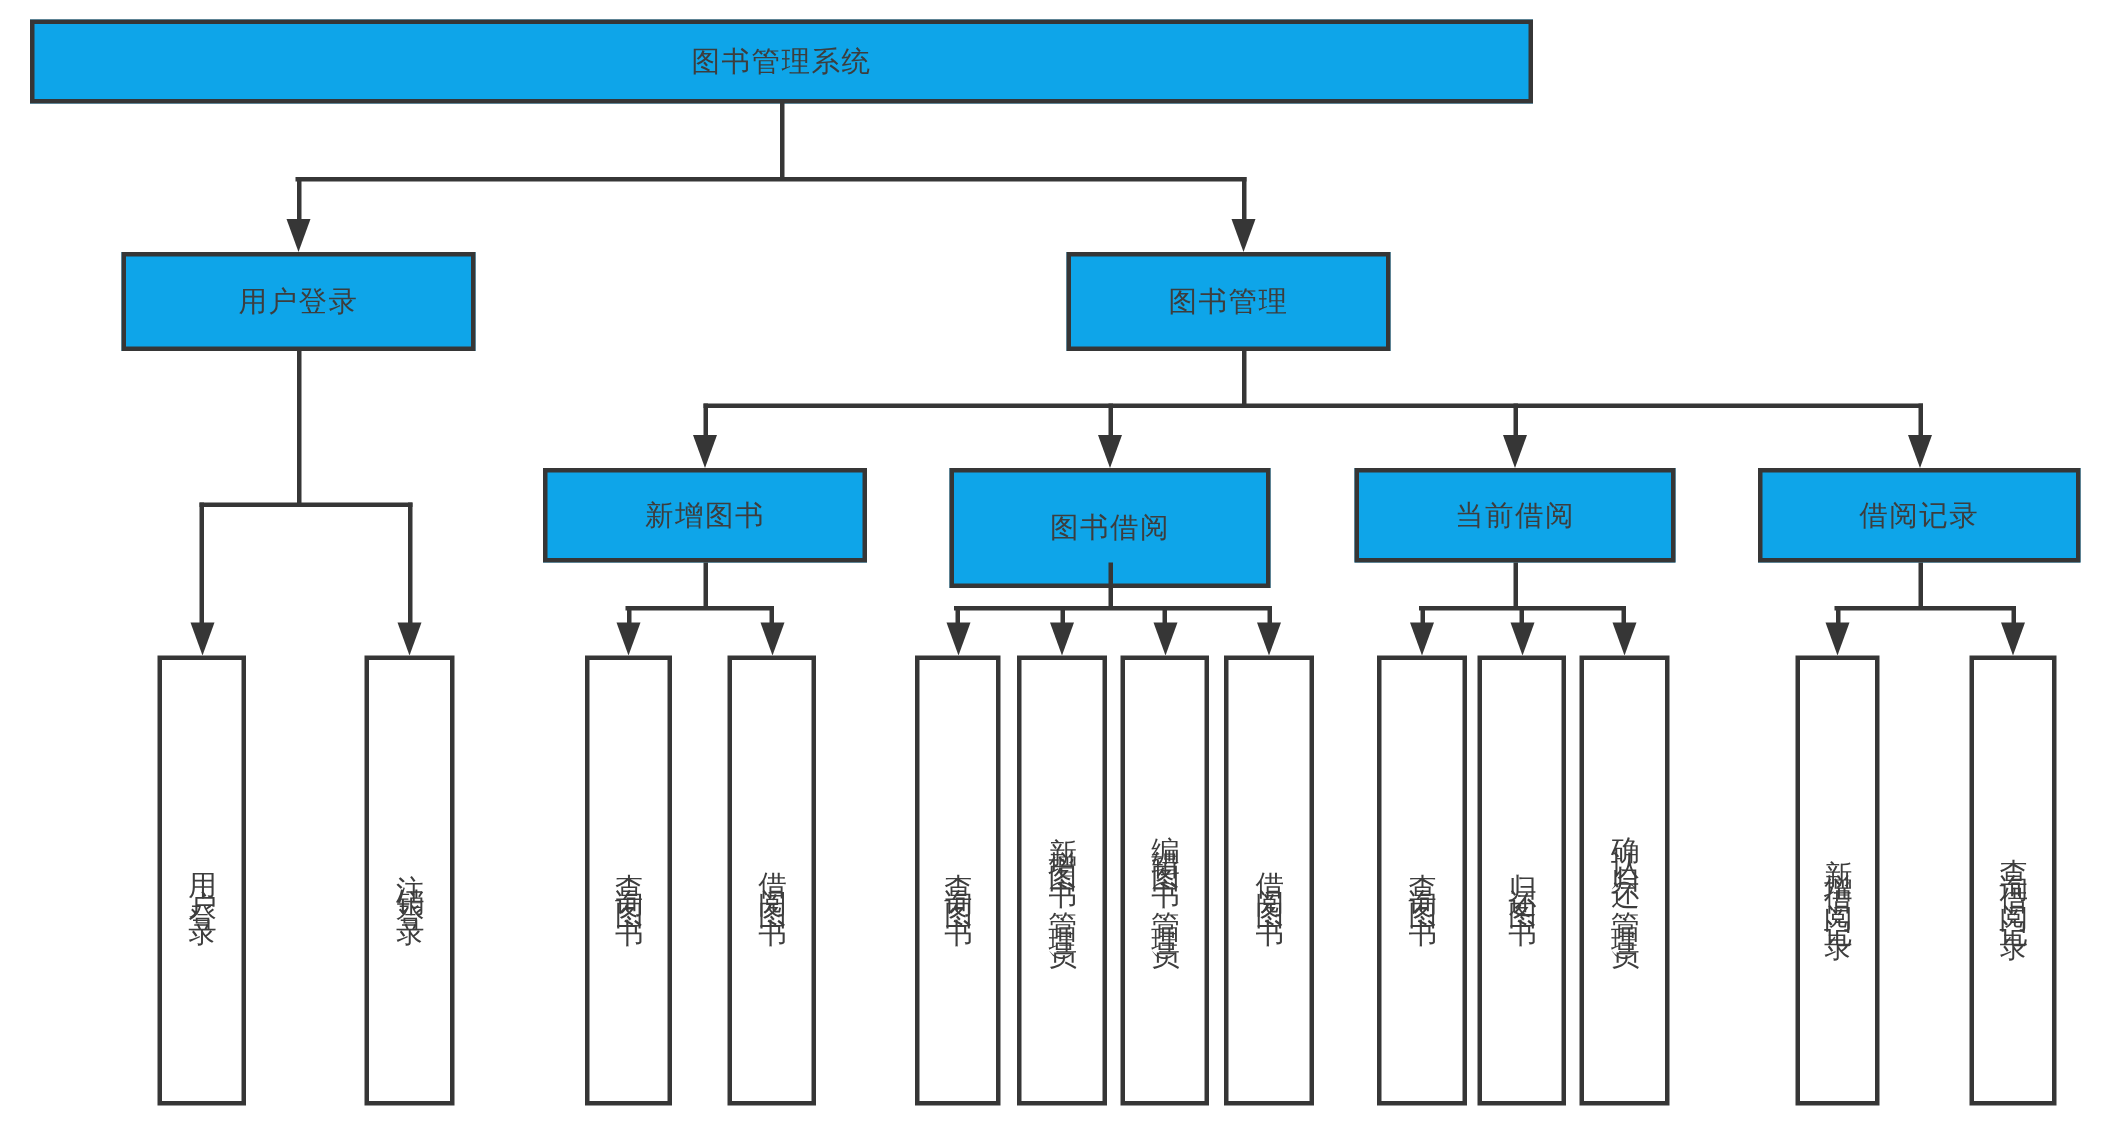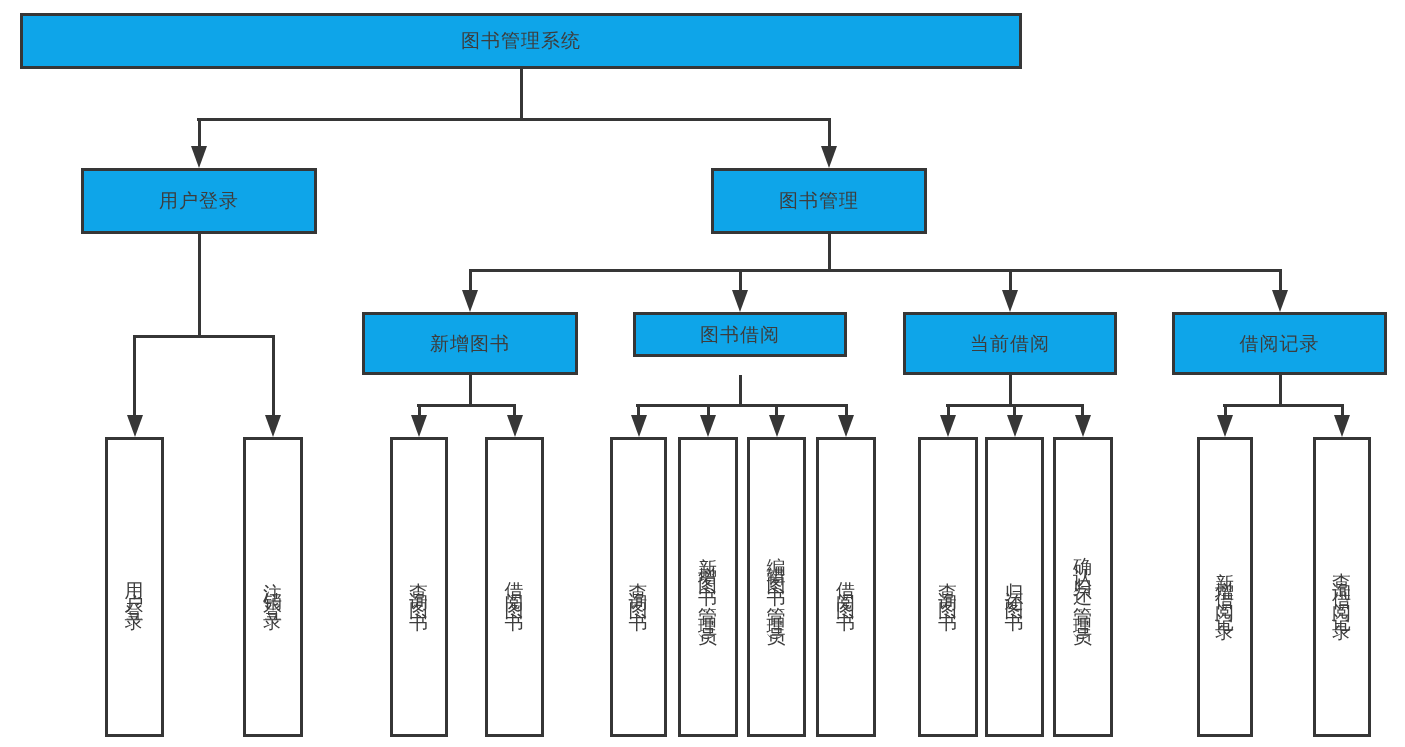--- a/index.html
+++ b/index.html
@@ -73,21 +73,21 @@
   <div class="vl" style="left:739px;top:269px;height:23px"></div>
   <div class="arr" style="left:732px;top:290px"></div>
   <div class="vl" style="left:1009px;top:269px;height:23px"></div>
   <div class="arr" style="left:1002px;top:290px"></div>
   <div class="vl" style="left:1279px;top:269px;height:23px"></div>
   <div class="arr" style="left:1272px;top:290px"></div>
 
   <div class="node" style="left:362px;top:312px;width:216px;height:63px">
     <span>新增图书</span>
   </div>
-  <div class="node" style="left:633px;top:312px;width:214px;height:45px">
+  <div class="node" style="left:633px;top:312px;width:214px;height:80px">
     <span>图书借阅</span>
   </div>
   <div class="node" style="left:1172px;top:312px;width:215px;height:63px">
     <span>借阅记录</span>
   </div>
   <div class="node" style="left:903px;top:312px;width:214px;height:63px">
     <span>当前借阅</span>
   </div>
 
   <div class="vl" style="left:469px;top:375px;height:31px"></div>

